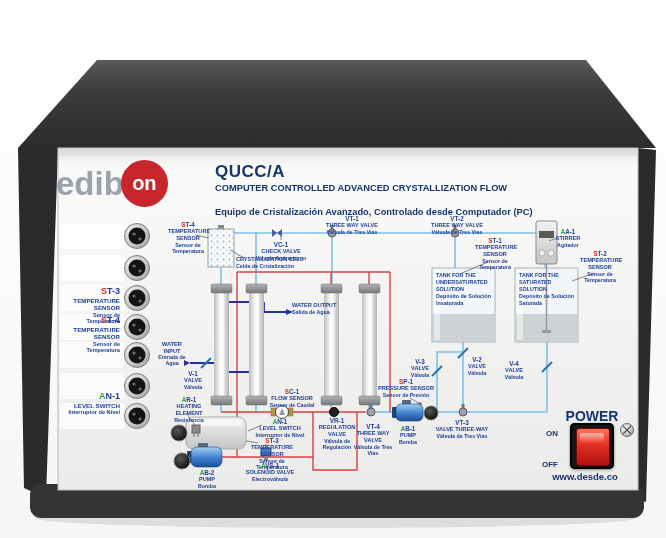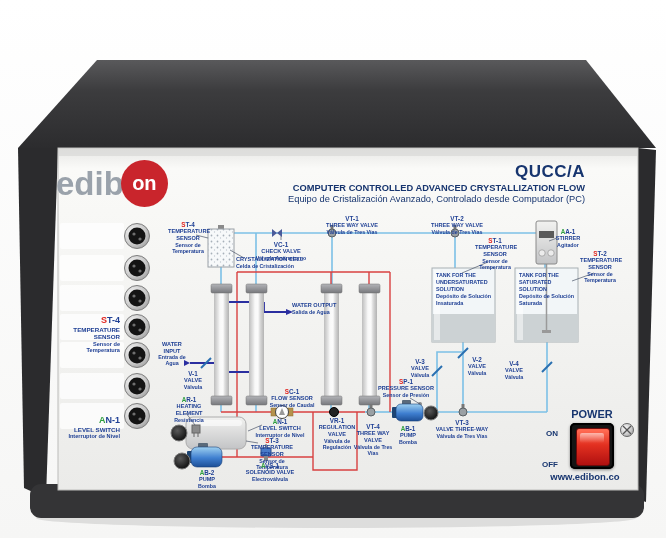--- a/index.html
+++ b/index.html
@@ -7,42 +7,42 @@
          background:linear-gradient(#ffffff,#f6f6f5);
          font-family:"Liberation Sans", sans-serif;}
   .scene svg{position:absolute;left:0;top:0;}
   .abs{position:absolute;}
   
   .logo{left:56px;top:160px;display:flex;align-items:center;z-index:5;}
   .logo .txt{font-size:33px;font-weight:700;color:#9aa2ab;letter-spacing:0px;}
   .logo .dot{width:47px;height:47px;border-radius:50%;background:#c9252c;color:#fff;
              font-size:20px;font-weight:700;line-height:47px;text-align:center;margin-left:-3px;}
   
-  .title{left:215px;top:162px;width:370px;text-align:right;color:#17356f;z-index:5;}
+  .title{left:215px;top:162px;width:370px;text-align:left;color:#17356f;z-index:5;}
   .title .model{font-size:17px;font-weight:700;letter-spacing:.5px;}
   .title .en{font-size:9.3px;font-weight:700;margin-top:1px;}
-  .title .es{font-size:9.3px;font-weight:400;margin-top:1px;}
+  .title .es{font-size:9.3px;font-weight:700;margin-top:14px;}
   
   .lc{left:58px;width:62px;text-align:right;color:#1e3f94;line-height:1.2;z-index:5;}
   .lc .i{font-size:9px;font-weight:700;display:block;}
   .lc .e{font-size:6.2px;font-weight:700;display:block;}
   .lc .s{font-size:5.6px;font-weight:700;display:block;}
   .pr{color:#e02520;} .pg{color:#2f9e3f;}
   
   .dl{position:absolute;text-align:center;line-height:1.18;color:#1e3f94;z-index:5;}
   .dl .i{font-size:6.3px;font-weight:700;display:block;}
   .dl .e{font-size:5.6px;font-weight:700;display:block;}
   .dl .s{font-size:5.3px;font-weight:700;display:block;}
   .dl.la{text-align:left;}
   .tklab{position:absolute;text-align:left;font-size:5.4px;font-weight:700;
          color:#1e3f94;line-height:1.25;z-index:5;}
   .tklab .s{font-weight:700;display:block;margin-top:1px;}
   
   .pw-label{left:560px;top:408px;width:64px;text-align:center;color:#17356f;
-            font-size:11px;font-weight:700;z-index:5;}
+            font-size:14px;font-weight:700;z-index:5;}
   .pw-on{left:526px;top:429px;width:32px;text-align:right;color:#17356f;
          font-size:8px;font-weight:700;z-index:5;}
   .pw-off{left:524px;top:460px;width:34px;text-align:right;color:#17356f;
           font-size:8px;font-weight:700;z-index:5;}
   .website{left:544px;top:471px;width:82px;text-align:center;color:#17356f;
            font-size:9.5px;font-weight:700;z-index:5;}
   .power-switch{left:570px;top:423px;width:44px;height:46px;background:#151515;
                 border-radius:5px;box-shadow:0 1px 3px rgba(0,0,0,.45), inset 0 0 0 2px #000;z-index:6;}
   .rocker{position:absolute;left:6px;top:5px;width:32px;height:36px;border-radius:3px;
           background:linear-gradient(#ff6a52 5%,#e23020 45%,#b01010 100%);
@@ -349,26 +349,31 @@
   <span class="txt">edib</span>
   <span class="dot">on</span>
 </div>
 
 <div class="abs title">
   <div class="model">QUCC/A</div>
   <div class="en">COMPUTER CONTROLLED ADVANCED CRYSTALLIZATION FLOW</div>
   <div class="es">Equipo de Cristalización Avanzado, Controlado desde Computador (PC)</div>
 </div>
 
+<div class="abs lc" style="top:286px">
+  <span class="i"><span class="pr">S</span><span>T-3</span></span>
+  <span class="e">TEMPERATURE SENSOR</span>
+      <span class="s">Sensor de Temperatura</span>
+</div>
 <div class="abs lc" style="top:315px">
   <span class="i"><span class="pr">S</span><span>T-4</span></span>
   <span class="e">TEMPERATURE SENSOR</span>
       <span class="s">Sensor de Temperatura</span>
 </div>
-<div class="abs lc" style="top:415px">
+<div class="abs lc" style="top:391px">
   <span class="i"><span class="pg">A</span><span>N-1</span></span>
   <span class="e">LEVEL SWITCH</span>
       <span class="s">Interruptor de Nivel</span>
 </div>
 
 <div class="dl" style="left:168px;top:221px;width:40px">
   <span class="i"><span class="pr">S</span><span>T-4</span></span>
   <span class="e">TEMPERATURE SENSOR</span>
       <span class="s">Sensor de Temperatura</span>
 </div>
@@ -495,15 +500,15 @@
   <span class="e">SOLENOID VALVE</span>
       <span class="s">Electroválvula</span>
 </div>
 
 <div class="abs pw-label">POWER</div>
 <div class="abs pw-on">ON</div>
 <div class="abs pw-off">OFF</div>
 <div class="abs power-switch">
   <div class="rocker"></div>
 </div>
-<div class="abs website">www.edibon.co</div>
+<div class="abs website">www.desde.co</div>
 
 </div>
 
 </body></html>

